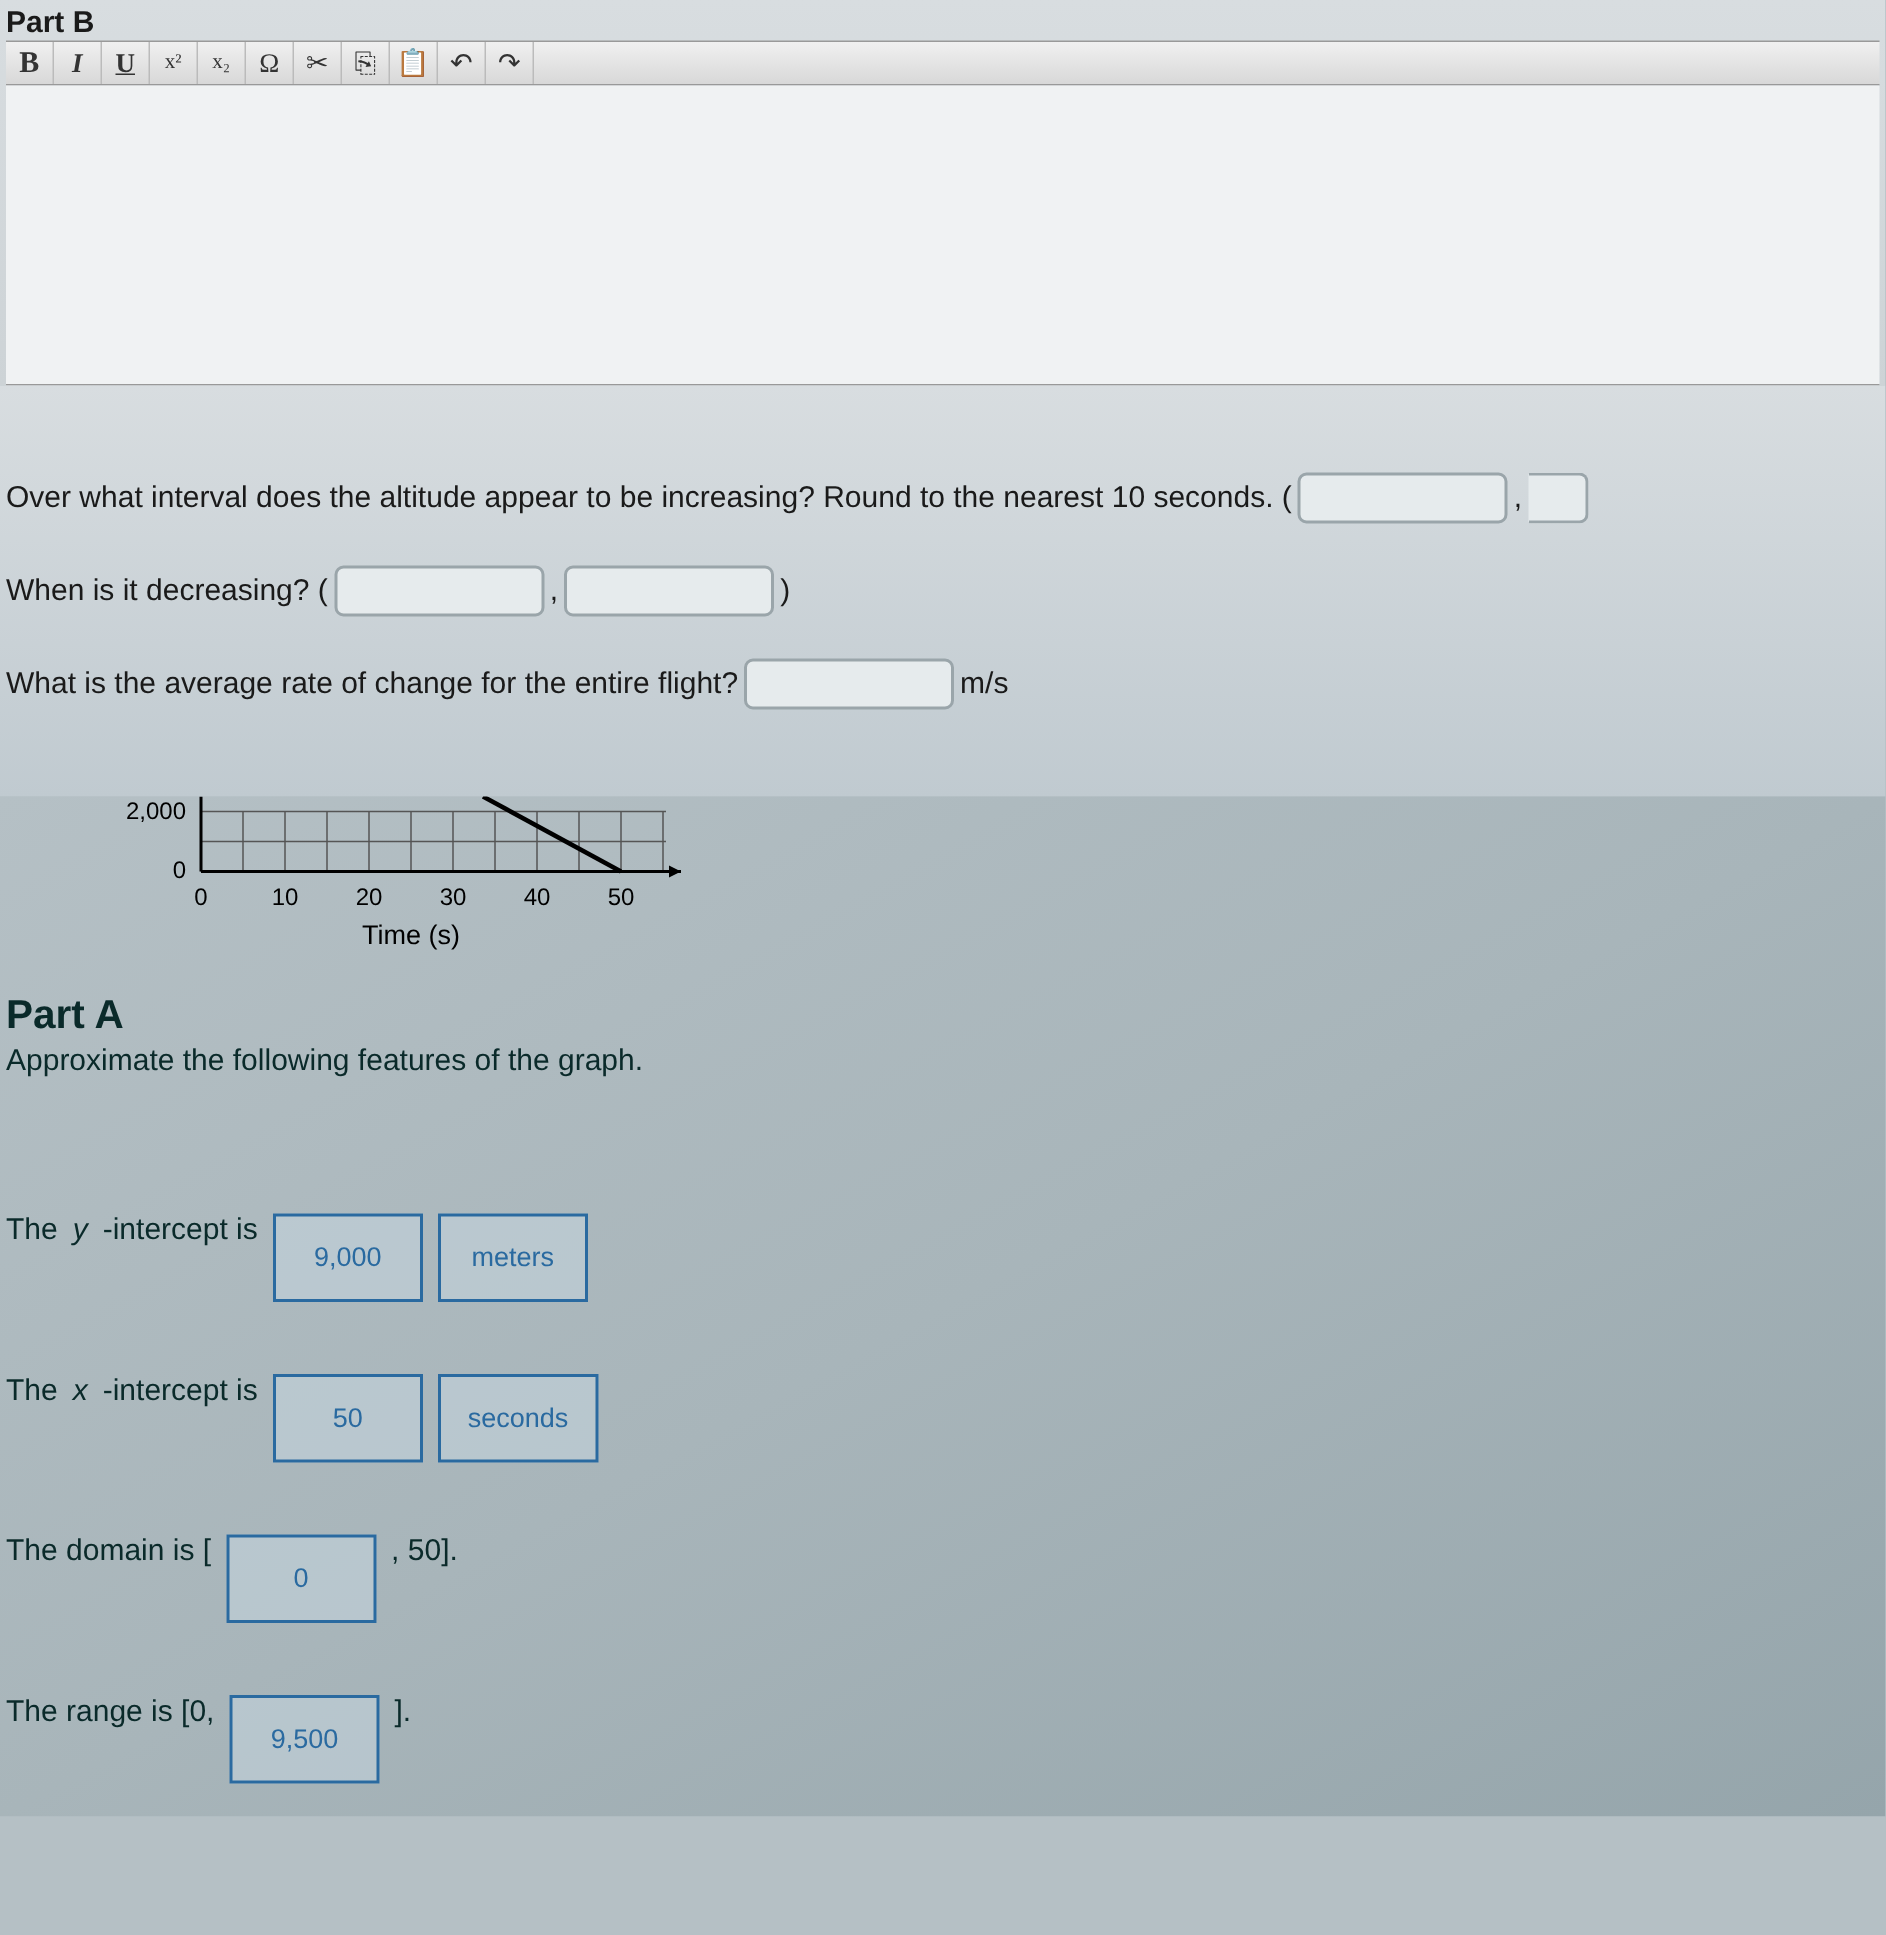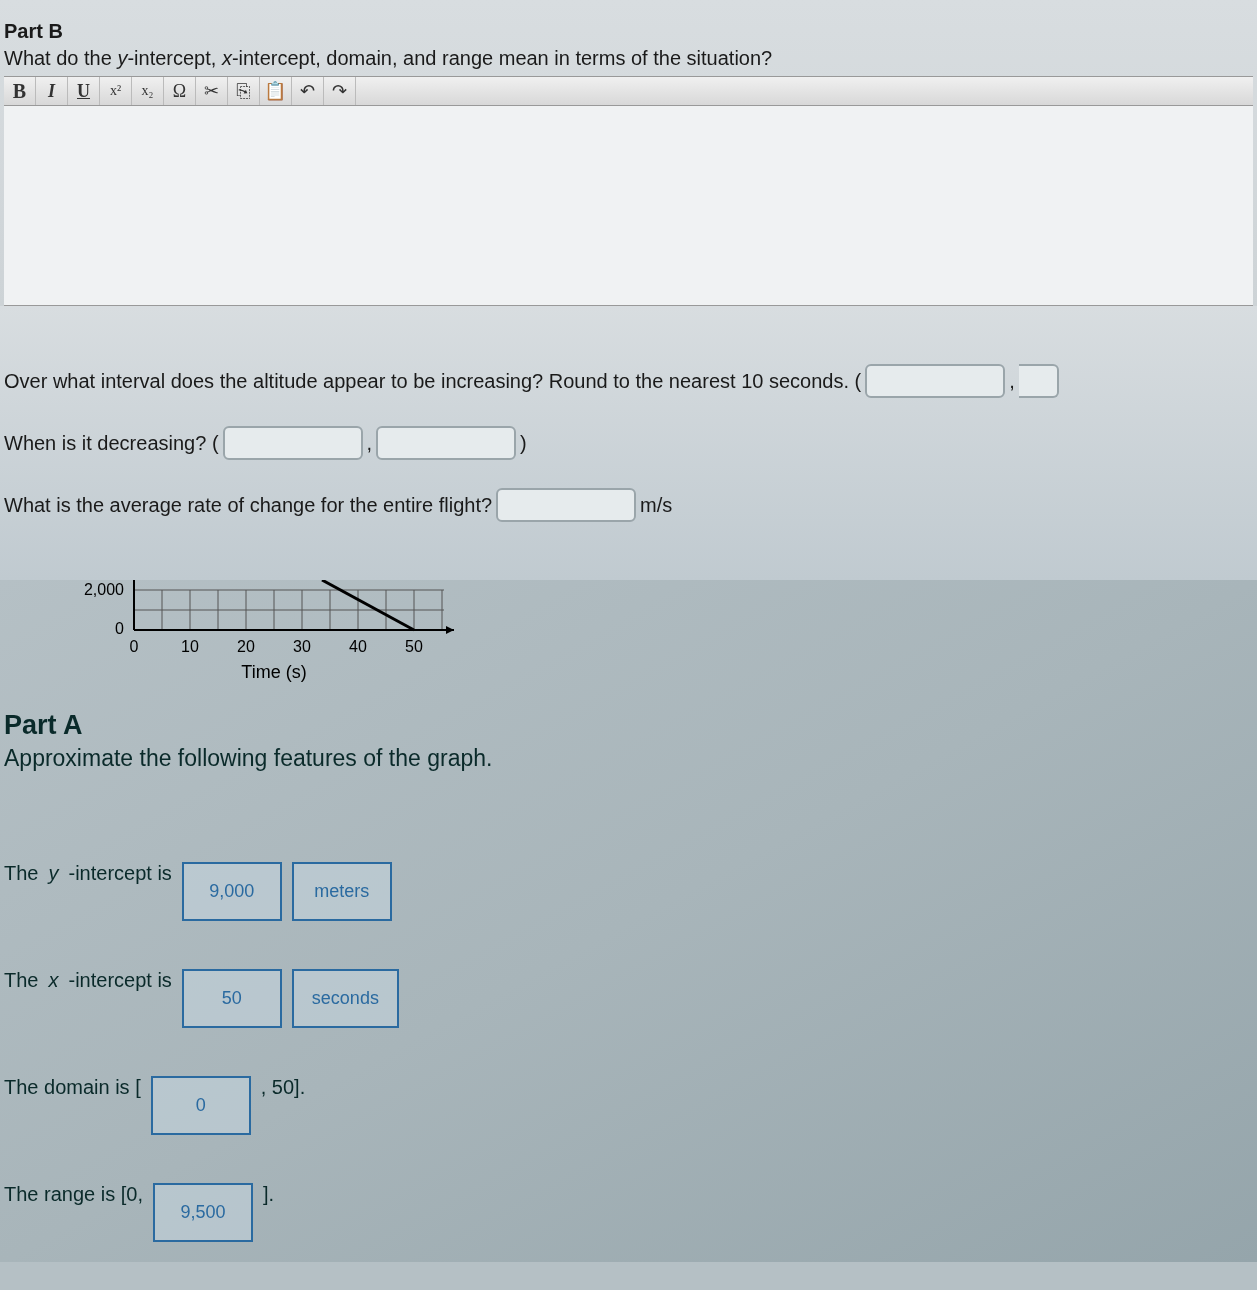--- a/index.html
+++ b/index.html
@@ -4,21 +4,21 @@
 <style>
   * { box-sizing: border-box; margin: 0; padding: 0; }
   body {
     font-family: Arial, sans-serif;
     width: 1257px;
     background: #b5c0c5;
   }
   .section { width: 100%; }
   .part-b {
     background: linear-gradient(to bottom, #d8dde0, #cdd3d6);
-    padding: 20px 4px 0 4px;
+    padding: 4px 4px 0 4px;
   }
   .part-b-title { font-weight: bold; font-size: 20px; color: #1a1a1a; }
   .part-b-question { font-size: 20px; color: #1a1a1a; margin: 4px 0 6px 0; }
   .part-b-question .italic { font-style: italic; }
   .toolbar {
     display: flex;
     background: linear-gradient(to bottom, #f0f0f0, #d8d8d8);
     border-top: 1px solid #999;
     border-bottom: 1px solid #999;
     height: 30px;
@@ -57,21 +57,21 @@
   }
   .lower-section {
     background: linear-gradient(to bottom right, #b5c0c5 0%, #a8b5ba 50%, #95a5ab 100%);
     padding: 0 4px 20px 4px;
     min-height: 680px;
   }
   .graph-wrap { margin-left: 60px; padding-top: 0; }
   .graph-svg { display: block; }
   .part-a { margin-top: 20px; }
   .part-a-title { font-weight: bold; font-size: 27px; color: #0a2a2a; }
-  .part-a-sub { font-size: 23px; color: #0a2a2a; margin-top: 4px; }
+  .part-a-sub { font-size: 20px; color: #0a2a2a; margin-top: 4px; }
   .answer-line {
     display: flex; align-items: flex-start; gap: 10px;
     font-size: 20px; color: #0a2a2a;
     margin-top: 48px;
   }
   .answer-line .italic { font-style: italic; }
   .answer-box {
     border: 2px solid #2a6aa0;
     background: rgba(200,215,225,0.5);
     padding: 17px 18px;
@@ -80,23 +80,20 @@
     min-width: 100px;
     text-align: center;
     display: inline-block;
   }
 </style>
 </head>
 <body>
 
 <div class="section part-b">
   <div class="part-b-title">Part B</div>
-  <div class="part-b-question">
-    <span>What do the </span><span class="italic">y</span><span>-intercept, </span><span class="italic">x</span><span>-intercept, domain, and range mean in terms of the situation?</span>
-  </div>
   <div class="toolbar">
     <div class="toolbar-btn bold">B</div>
     <div class="toolbar-btn italic">I</div>
     <div class="toolbar-btn underline">U</div>
     <div class="toolbar-btn small">x²</div>
     <div class="toolbar-btn small">x₂</div>
     <div class="toolbar-btn">Ω</div>
     <div class="toolbar-btn">✂</div>
     <div class="toolbar-btn">⎘</div>
     <div class="toolbar-btn">📋</div>

